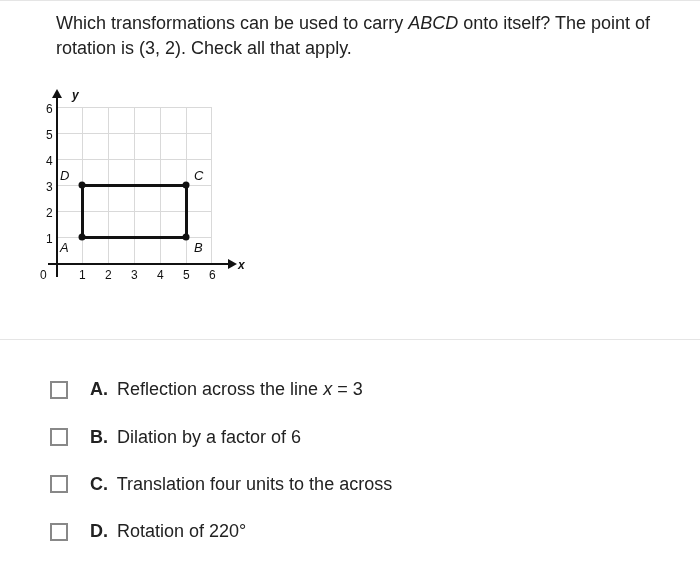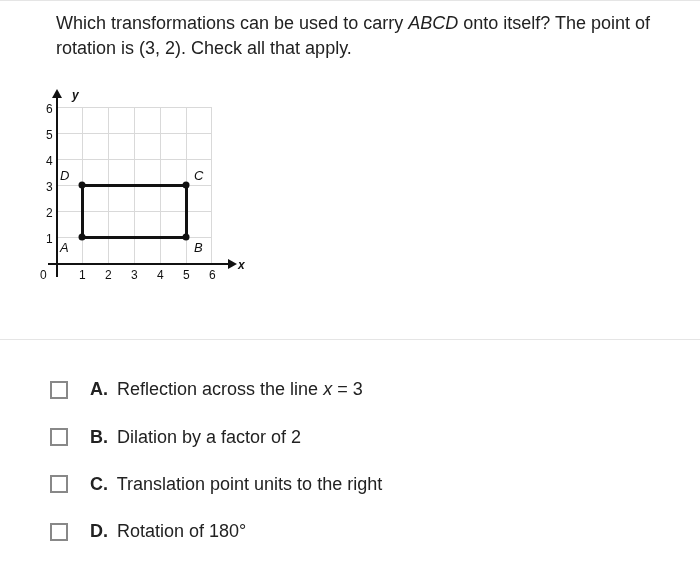--- a/index.html
+++ b/index.html
@@ -223,33 +223,33 @@
     <div class="answer-text">
       <span class="letter">A.</span>
       <span>Reflection across the line </span><em>x</em><span> = 3</span>
     </div>
   </div>
 
   <div class="answer-row">
     <div class="checkbox"></div>
     <div class="answer-text">
       <span class="letter">B.</span>
-      <span>Dilation by a factor of 2</span>
+      <span>Dilation by a factor of 6</span>
     </div>
   </div>
 
   <div class="answer-row">
     <div class="checkbox"></div>
     <div class="answer-text">
       <span class="letter">C.</span>
-      <span>Translation point units to the right</span>
+      <span>Translation four units to the across</span>
     </div>
   </div>
 
   <div class="answer-row">
     <div class="checkbox"></div>
     <div class="answer-text">
       <span class="letter">D.</span>
-      <span>Rotation of 180°</span>
+      <span>Rotation of 220°</span>
     </div>
   </div>
 
 </div>
 
 </body></html>

